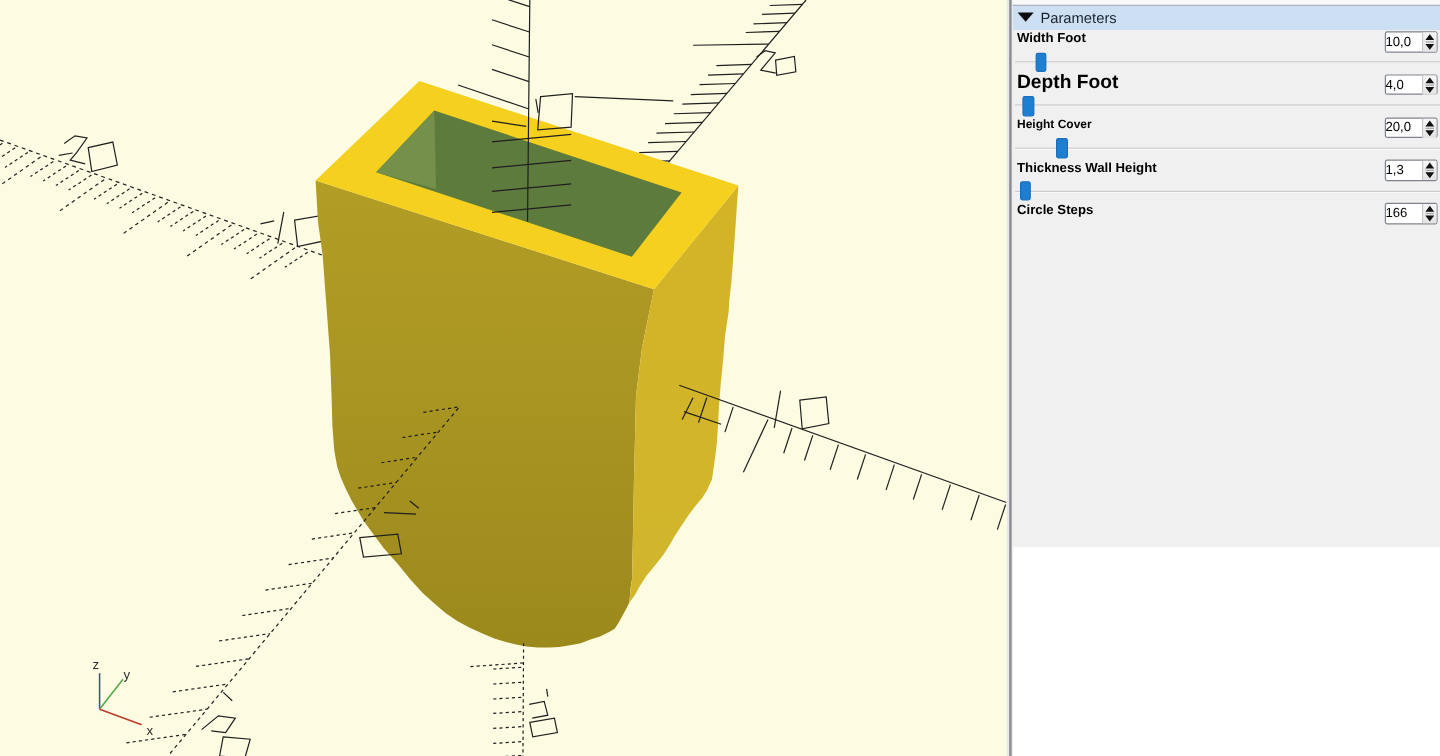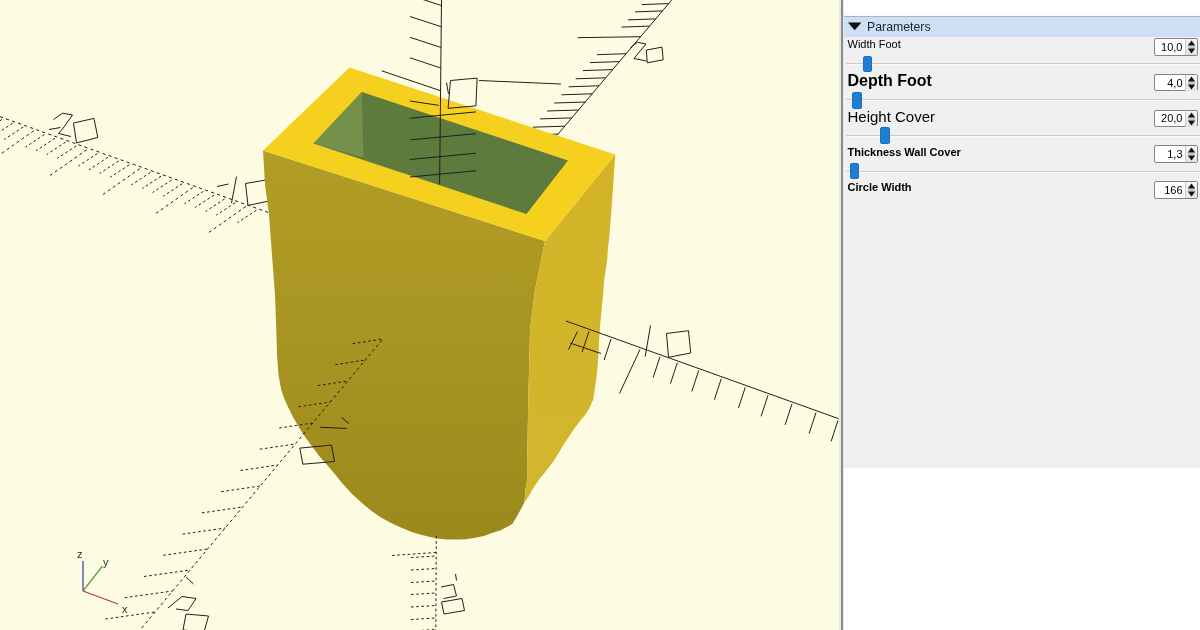--- a/index.html
+++ b/index.html
@@ -1,21 +1,21 @@
 <!DOCTYPE html>
 <html><head><meta charset="utf-8"><style>
 html,body{margin:0;padding:0}
 body{width:1200px;height:630px;overflow:hidden;font-family:"Liberation Sans",sans-serif}
 #vp{position:absolute;left:0;top:0;width:839px;height:630px;background:#fdfce3}
 #sep{position:absolute;left:839px;top:0;width:5px;height:630px;background:#e8e8e8}
 #sepl{position:absolute;left:841px;top:0;width:1.6px;height:630px;background:#8b8b94}
-#panel{position:absolute;left:844px;top:12px;width:356px;height:456px;background:#f0f0f0}
+#panel{position:absolute;left:844px;top:0;width:356px;height:456px;background:#f0f0f0}
 .hdr{position:absolute;left:0;top:3.5px;width:356px;height:20px;background:#cde0f3;border-top:1px solid #a9b4bf;display:flex;align-items:center;font-size:12.3px;color:#1b2430}
 .spin{position:absolute;left:309.5px;width:42px;height:15.8px;background:#fff;border:1px solid #7f848c;border-radius:2px;display:flex;align-items:center}
-.sv{flex:1;text-align:right;font-size:11px;color:#000;padding-right:2px}
+.sv{flex:1;font-size:11px;color:#000;padding-right:2px}
 .sb{width:11px;height:16px;display:flex;align-items:center;justify-content:center;border-left:1px solid #c9c9c9;background:linear-gradient(#f7f7f7,#e3e3e3)}
 </style></head>
 <body>
 <div id="vp">
     <svg width="839" height="630" viewBox="0 0 839 630" style="position:absolute;left:0;top:0">
       <line x1="0.0" y1="116.7" x2="268.9" y2="212.7" stroke="#1f1f1f" stroke-width="1.0" stroke-dasharray="3.2,3.2"></line>
       <line x1="2.0" y1="119.4" x2="-17.0" y2="131.9" stroke="#1f1f1f" stroke-width="1.0" stroke-dasharray="2.6,2.6"></line>
       <line x1="12.6" y1="123.2" x2="-6.4" y2="135.7" stroke="#1f1f1f" stroke-width="1.0" stroke-dasharray="2.6,2.6"></line>
       <line x1="23.2" y1="127.0" x2="4.2" y2="139.5" stroke="#1f1f1f" stroke-width="1.0" stroke-dasharray="2.6,2.6"></line>
       <line x1="33.8" y1="130.8" x2="-3.2" y2="156.8" stroke="#1f1f1f" stroke-width="1.0" stroke-dasharray="3,3"></line>
@@ -156,21 +156,21 @@
 <div id="sep"></div>
 <div id="sepl"></div>
 <div id="panel">
     <div style="position:absolute;left:0;top:0;width:356px;height:3.5px;background:#fafafa"></div>
     <div class="hdr">
       <svg width="14" height="9" viewBox="0 0 14 9" style="margin:0 5px 0 4px">
         <polygon points="0,0.5 13.4,0.5 6.7,8.2" fill="#0c0c0c"></polygon>
       </svg>
       <span>Parameters</span>
     </div>
-    <div style="position:absolute;left:3.5px;top:27.2px;font-weight:normal;font-size:11px;line-height:11px;color:#000;white-space:nowrap">Width Foot</div>
+    <div style="position:absolute;left:3.5px;top:27.2px;font-weight:bold;font-size:11px;line-height:11px;color:#000;white-space:nowrap">Width Foot</div>
     <div class="spin" style="top:25.8px">
       <span class="sv">10,0</span>
       <span class="sb">
         <svg width="9" height="16" viewBox="0 0 9 16">
           <polygon points="4.5,1.5 8.2,6.4 0.8,6.4" fill="#111"></polygon>
           <rect x="1" y="7.4" width="7" height="1.1" fill="#aaa"></rect>
           <polygon points="4.5,14.5 8.2,9.6 0.8,9.6" fill="#111"></polygon>
         </svg>
       </span>
     </div>
@@ -182,47 +182,47 @@
       <span class="sb">
         <svg width="9" height="16" viewBox="0 0 9 16">
           <polygon points="4.5,1.5 8.2,6.4 0.8,6.4" fill="#111"></polygon>
           <rect x="1" y="7.4" width="7" height="1.1" fill="#aaa"></rect>
           <polygon points="4.5,14.5 8.2,9.6 0.8,9.6" fill="#111"></polygon>
         </svg>
       </span>
     </div>
     <div style="position:absolute;left:1.5px;top:87.2px;width:354.5px;height:1px;background:#cccbc9;border-bottom:1px solid #fafafa"></div>
     <div style="position:absolute;left:8.2px;top:79.9px;width:9.6px;height:16.8px;background:#1e7ed0;border:1px solid #1a6ebc;border-radius:2px;box-sizing:border-box"></div>
-    <div style="position:absolute;left:3.5px;top:98.8px;font-weight:normal;font-size:15px;line-height:11px;color:#000;white-space:nowrap">Height Cover</div>
+    <div style="position:absolute;left:3.5px;top:98.8px;font-weight:bold;font-size:10px;line-height:11px;color:#000;white-space:nowrap">Height Cover</div>
     <div class="spin" style="top:97.6px">
       <span class="sv">20,0</span>
       <span class="sb">
         <svg width="9" height="16" viewBox="0 0 9 16">
           <polygon points="4.5,1.5 8.2,6.4 0.8,6.4" fill="#111"></polygon>
           <rect x="1" y="7.4" width="7" height="1.1" fill="#aaa"></rect>
           <polygon points="4.5,14.5 8.2,9.6 0.8,9.6" fill="#111"></polygon>
         </svg>
       </span>
     </div>
     <div style="position:absolute;left:1.5px;top:123.2px;width:354.5px;height:1px;background:#cccbc9;border-bottom:1px solid #fafafa"></div>
     <div style="position:absolute;left:36.4px;top:114.8px;width:9.6px;height:16.8px;background:#1e7ed0;border:1px solid #1a6ebc;border-radius:2px;box-sizing:border-box"></div>
-    <div style="position:absolute;left:3.5px;top:134.6px;font-weight:bold;font-size:11px;line-height:11px;color:#000;white-space:nowrap">Thickness Wall Cover</div>
+    <div style="position:absolute;left:3.5px;top:134.6px;font-weight:bold;font-size:11px;line-height:11px;color:#000;white-space:nowrap">Thickness Wall Height</div>
     <div class="spin" style="top:133.4px">
       <span class="sv">1,3</span>
       <span class="sb">
         <svg width="9" height="16" viewBox="0 0 9 16">
           <polygon points="4.5,1.5 8.2,6.4 0.8,6.4" fill="#111"></polygon>
           <rect x="1" y="7.4" width="7" height="1.1" fill="#aaa"></rect>
           <polygon points="4.5,14.5 8.2,9.6 0.8,9.6" fill="#111"></polygon>
         </svg>
       </span>
     </div>
     <div style="position:absolute;left:1.5px;top:158.6px;width:354.5px;height:1px;background:#cccbc9;border-bottom:1px solid #fafafa"></div>
     <div style="position:absolute;left:5.6px;top:150.6px;width:9.6px;height:16.8px;background:#1e7ed0;border:1px solid #1a6ebc;border-radius:2px;box-sizing:border-box"></div>
-    <div style="position:absolute;left:3.5px;top:170.4px;font-weight:bold;font-size:11px;line-height:11px;color:#000;white-space:nowrap">Circle Width</div>
+    <div style="position:absolute;left:3.5px;top:170.4px;font-weight:bold;font-size:11px;line-height:11px;color:#000;white-space:nowrap">Circle Steps</div>
     <div class="spin" style="top:169.2px">
       <span class="sv">166</span>
       <span class="sb">
         <svg width="9" height="16" viewBox="0 0 9 16">
           <polygon points="4.5,1.5 8.2,6.4 0.8,6.4" fill="#111"></polygon>
           <rect x="1" y="7.4" width="7" height="1.1" fill="#aaa"></rect>
           <polygon points="4.5,14.5 8.2,9.6 0.8,9.6" fill="#111"></polygon>
         </svg>
       </span>
     </div>

